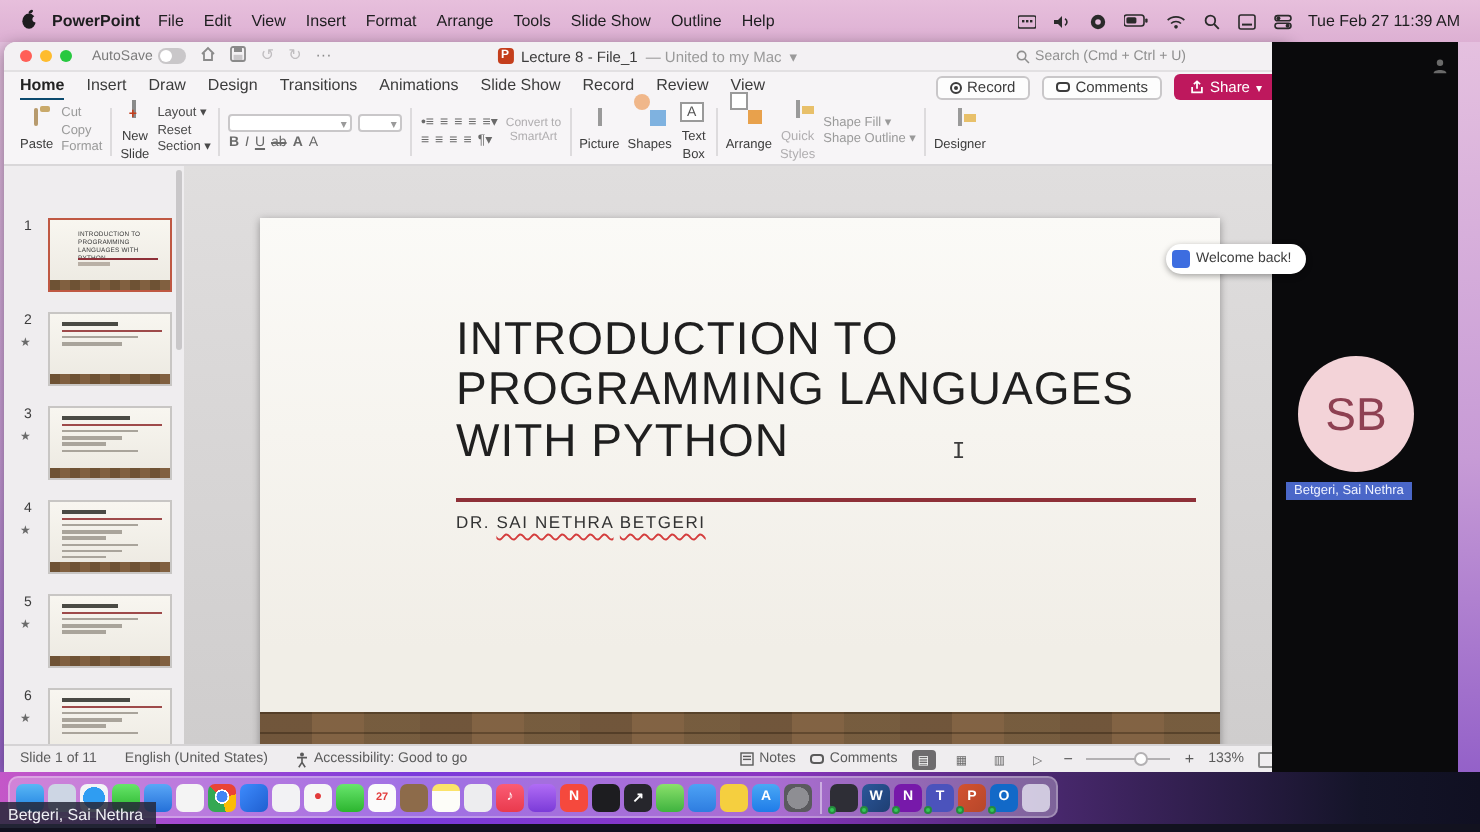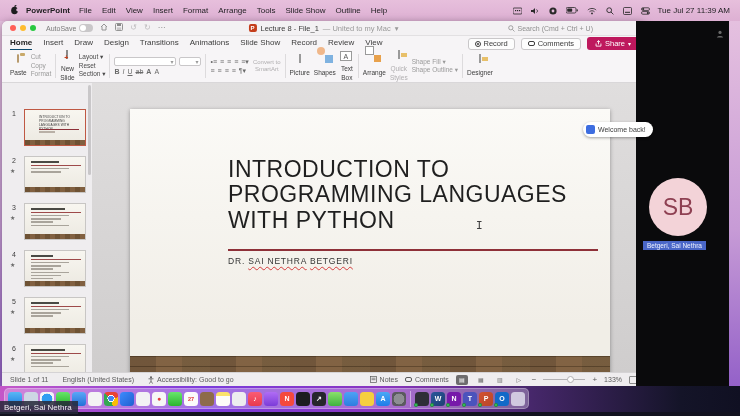--- a/index.html
+++ b/index.html
@@ -249,21 +249,21 @@
         </span>
       <span>
           <svg width="9" height="8" viewBox="0 0 9 8">
             <rect x="0.5" y="0.8" width="8" height="2.6" rx="1.3" fill="none" stroke="#2a2a2a" stroke-width="0.8"></rect>
             <circle cx="2.2" cy="2.1" r="1" fill="#2a2a2a"></circle>
             <rect x="0.5" y="4.6" width="8" height="2.6" rx="1.3" fill="none" stroke="#2a2a2a" stroke-width="0.8"></rect>
             <circle cx="6.8" cy="5.9" r="1" fill="#2a2a2a"></circle>
           </svg>
         </span>
     </span>
-    <span class="datetime">Tue Jul 27  11:39 AM</span>
+    <span class="datetime">Tue Feb 27  11:39 AM</span>
   </div>
 
   <div class="ppt-window">
 
     <div class="titlebar">
       <span class="light red"></span>
       <span class="light yellow"></span>
       <span class="light green"></span>
       <span class="autosave-lbl">AutoSave</span>
       <span class="toggle"></span>

